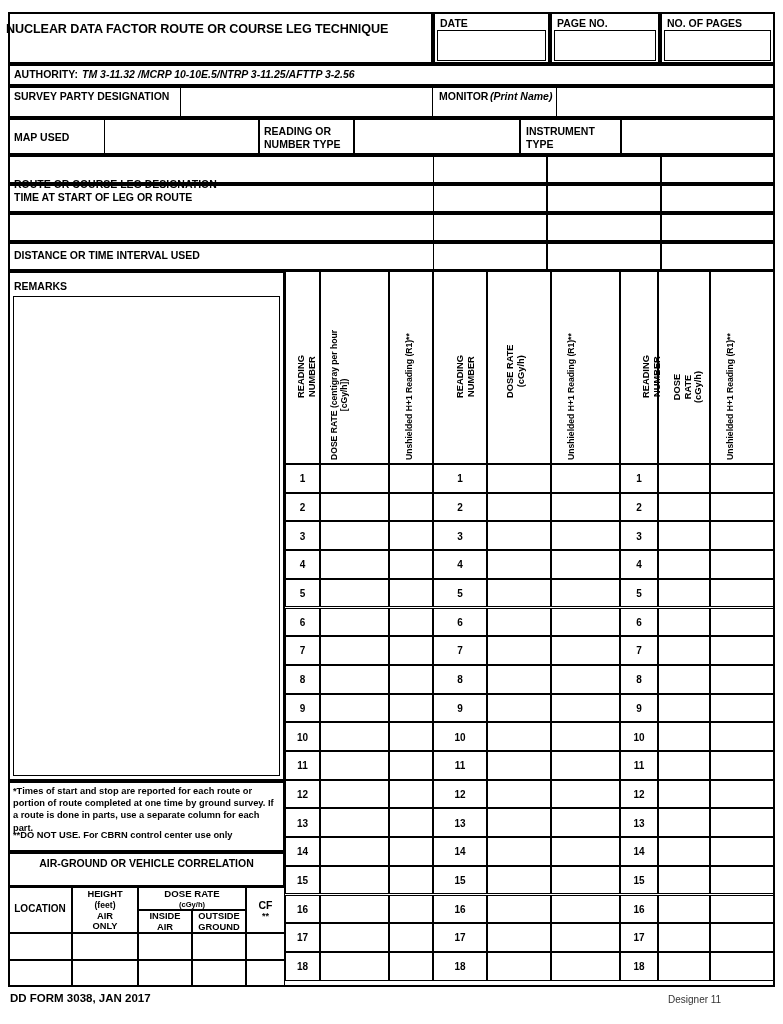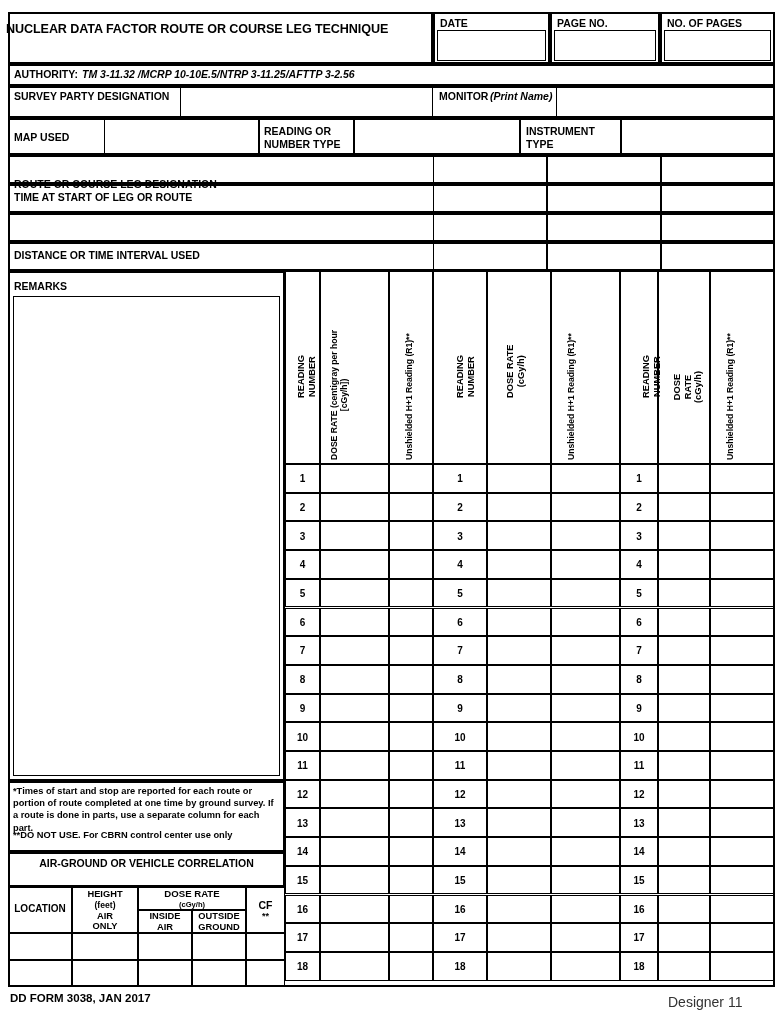--- a/index.html
+++ b/index.html
@@ -40,21 +40,21 @@
     position:absolute;
     font-size:10px;font-weight:bold;
     text-align:center;
     line-height:1;
   }
 
   .note{
     position:absolute;font-size:9.3px;font-weight:bold;line-height:12.2px;
   }
   .footer{position:absolute;font-size:11.5px;font-weight:bold;}
-  .designer{position:absolute;font-size:14px;color:#333;}
+  .designer{position:absolute;font-size:10px;color:#333;}
   .thick{border-width:2px;}
 </style>
 </head>
 <body>
 
 <div class="page">
 
   <div class="bx thick" id="form-frame"></div>
 
   <div class="bx" style="left:8px;top:12px;width:425px;height:52px;border-width:2px;"></div>

